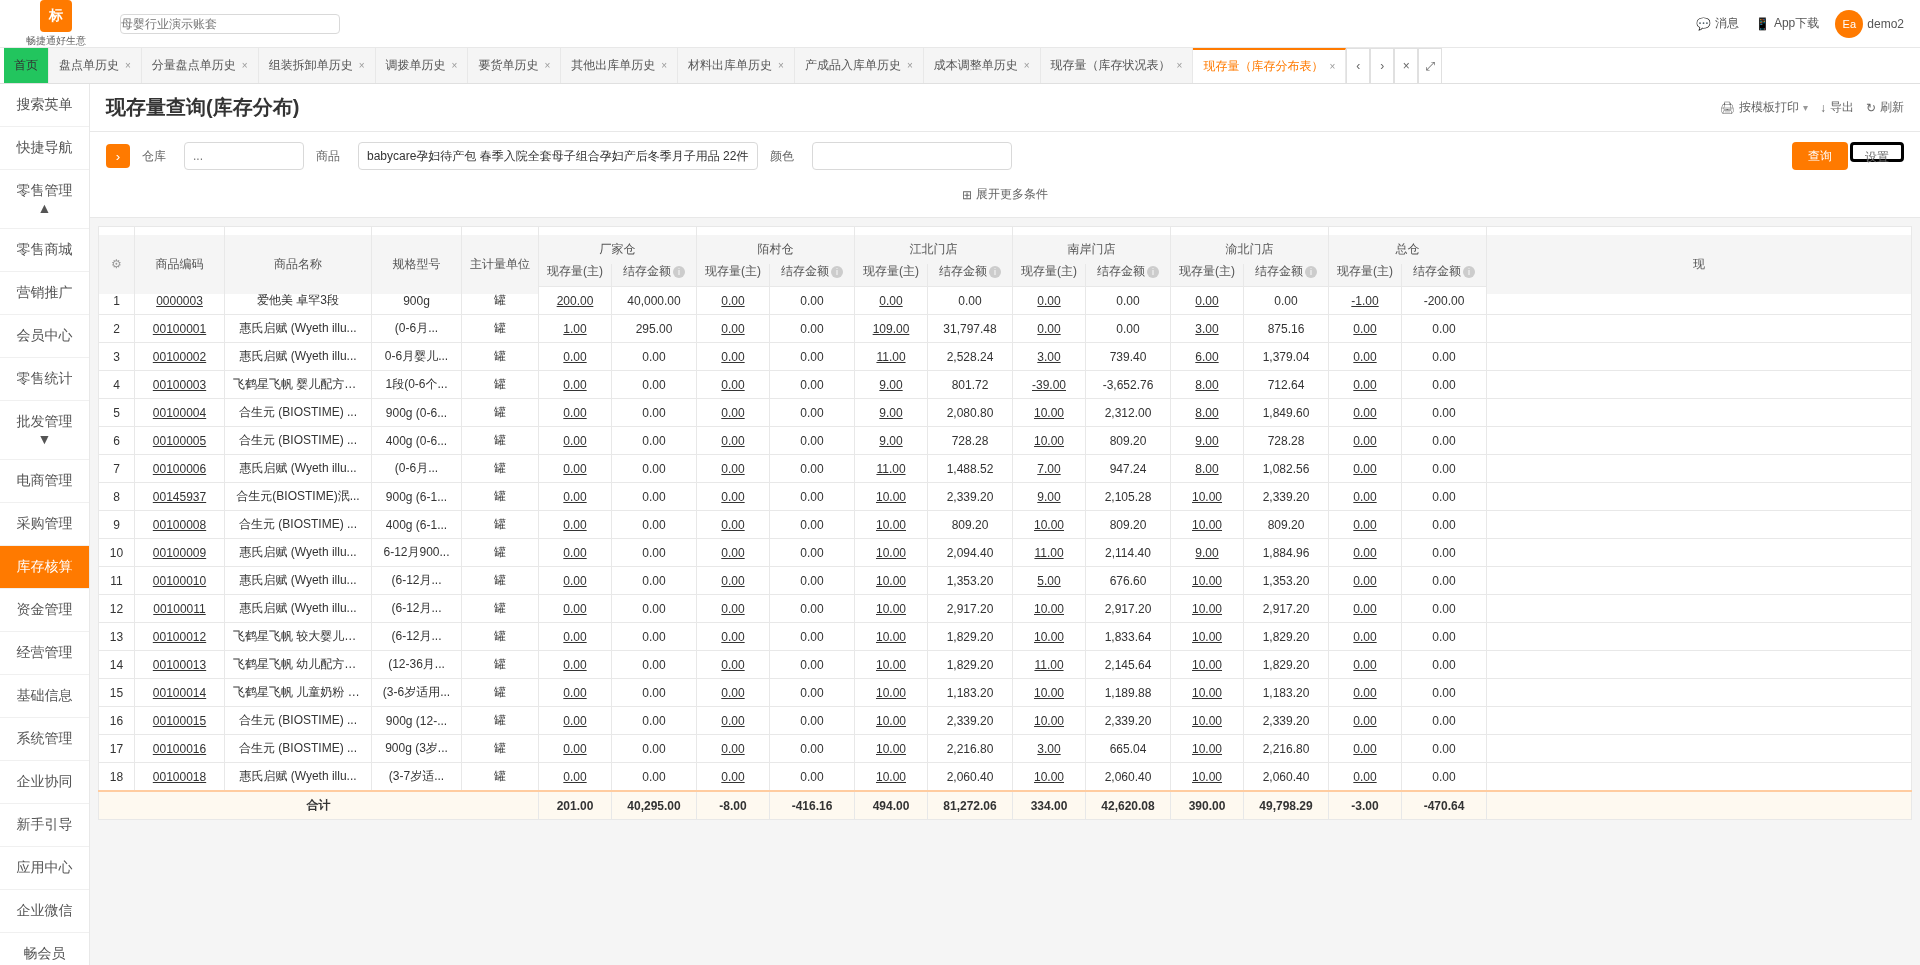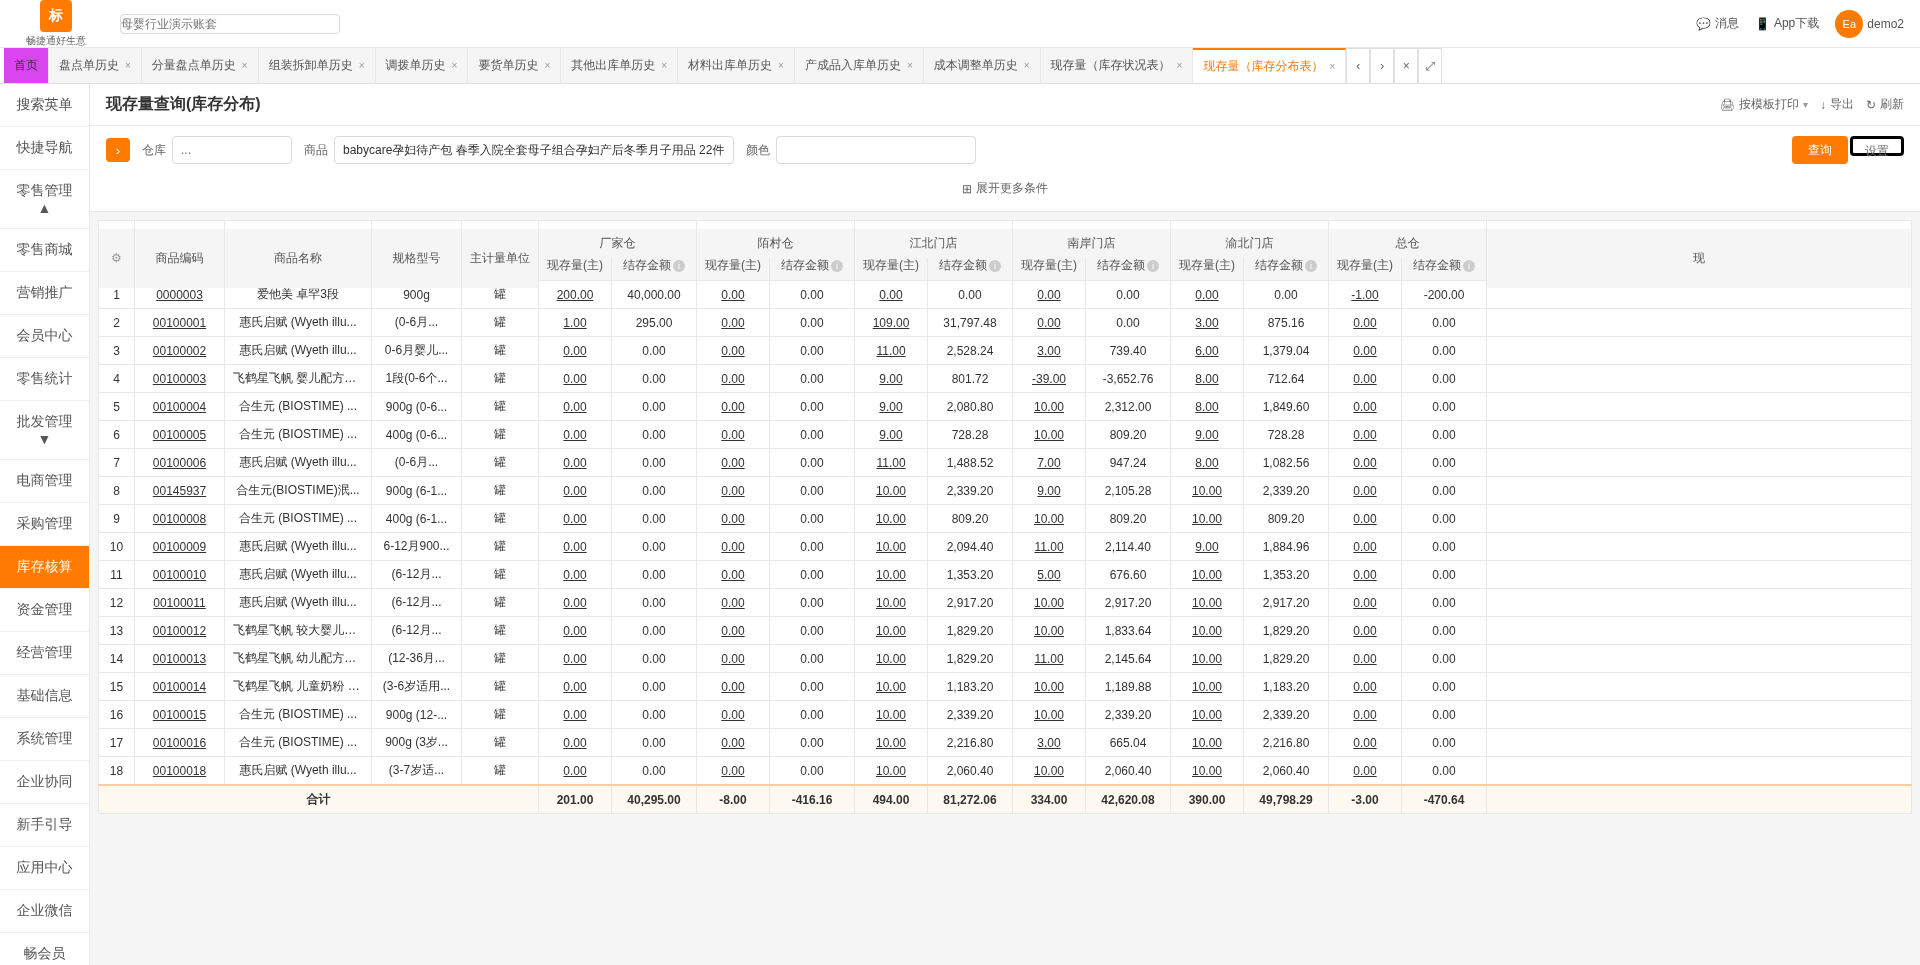--- a/index.html
+++ b/index.html
@@ -11,45 +11,45 @@
     .logo-icon { width: 32px; height: 32px; background: #ff7a00; border-radius: 4px; display: flex; align-items: center; justify-content: center; color: #fff; font-size: 14px; font-weight: bold; }
     .logo-text { font-size: 10px; color: #666; margin-top: 2px; }
     .top-right { margin-left: auto; display: flex; align-items: center; gap: 16px; }
     .top-icon-btn { display: flex; align-items: center; gap: 4px; color: #555; cursor: pointer; font-size: 12px; }
     .avatar { width: 28px; height: 28px; border-radius: 50%; background: #ff7a00; display: flex; align-items: center; justify-content: center; color: #fff; font-size: 11px; }
 
     
     .tab-bar { height: 36px; background: #fff; display: flex; align-items: center; border-bottom: 1px solid #e0e0e0; overflow: hidden; padding: 0 4px; }
     .tab-item { display: flex; align-items: center; padding: 0 10px; height: 36px; border-right: 1px solid #e8e8e8; white-space: nowrap; cursor: pointer; font-size: 12px; color: #555; background: #f5f5f5; gap: 6px; flex-shrink: 0; }
     .tab-item.active { background: #fff; color: #ff7a00; border-top: 2px solid #ff7a00; font-weight: 500; }
-    .tab-item.home { background: #d946ef; color: #333; }
+    .tab-item.home { background: #22c55e; color: #333; }
     .tab-close { color: #999; font-size: 10px; cursor: pointer; }
     .tab-nav-btn { width: 24px; height: 36px; display: flex; align-items: center; justify-content: center; cursor: pointer; color: #666; border: 1px solid #e0e0e0; flex-shrink: 0; }
 
     
     .main-layout { display: flex; height: calc(965px - 48px - 36px); }
 
     
     .sidebar { width: 90px; background: #fff; border-right: 1px solid #e8e8e8; display: flex; flex-direction: column; overflow-y: auto; flex-shrink: 0; }
     .sidebar-item { padding: 12px 8px; text-align: center; cursor: pointer; color: #555; font-size: 14px; border-bottom: 1px solid #f0f0f0; }
     .sidebar-item.active { background: #ff7a00; color: #fff; }
 
     
     .content-area { flex: 1; overflow: hidden; display: flex; flex-direction: column; background: #f5f5f5; }
 
     
     .page-header { background: #fff; padding: 10px 16px; border-bottom: 1px solid #e8e8e8; display: flex; align-items: center; justify-content: space-between; }
-    .page-title { font-size: 16px; font-weight: 600; color: #333; }
+    .page-title { font-size: 20px; font-weight: 600; color: #333; }
     .header-actions { display: flex; align-items: center; gap: 12px; }
     .header-btn { display: flex; align-items: center; gap: 4px; color: #666; cursor: pointer; font-size: 12px; }
 
     
     .filter-bar { background: #fff; padding: 10px 16px; border-bottom: 1px solid #e8e8e8; display: flex; align-items: center; gap: 12px; flex-wrap: wrap; }
     .filter-row { display: flex; align-items: center; gap: 12px; width: 100%; }
-    .filter-item { display: flex; align-items: center; gap: 6px; }
+    .filter-item { display: flex; align-items: center; gap: 18px; }
     .filter-label { color: #666; white-space: nowrap; font-size: 12px; }
     .filter-input { border: 1px solid #d9d9d9; border-radius: 4px; padding: 4px 8px; font-size: 12px; height: 28px; outline: none; color: #333; }
     .filter-product { width: 400px; }
     .filter-color { width: 200px; }
     .orange-btn { background: #ff7a00; color: #fff; border: none; border-radius: 4px; padding: 4px 16px; cursor: pointer; font-size: 12px; height: 28px; white-space: nowrap; }
     .outline-btn { background: #fff; color: #666; border: 3px solid #000000; border-radius: 4px; padding: 4px 12px; cursor: pointer; font-size: 12px; height: 20px; white-space: nowrap; }
     .filter-expand { display: flex; align-items: center; justify-content: center; gap: 4px; color: #666; cursor: pointer; font-size: 12px; padding: 4px 0; }
     .orange-toggle { background: #ff7a00; color: #fff; border: none; border-radius: 4px; width: 24px; height: 24px; display: flex; align-items: center; justify-content: center; cursor: pointer; flex-shrink: 0; }
 
     

